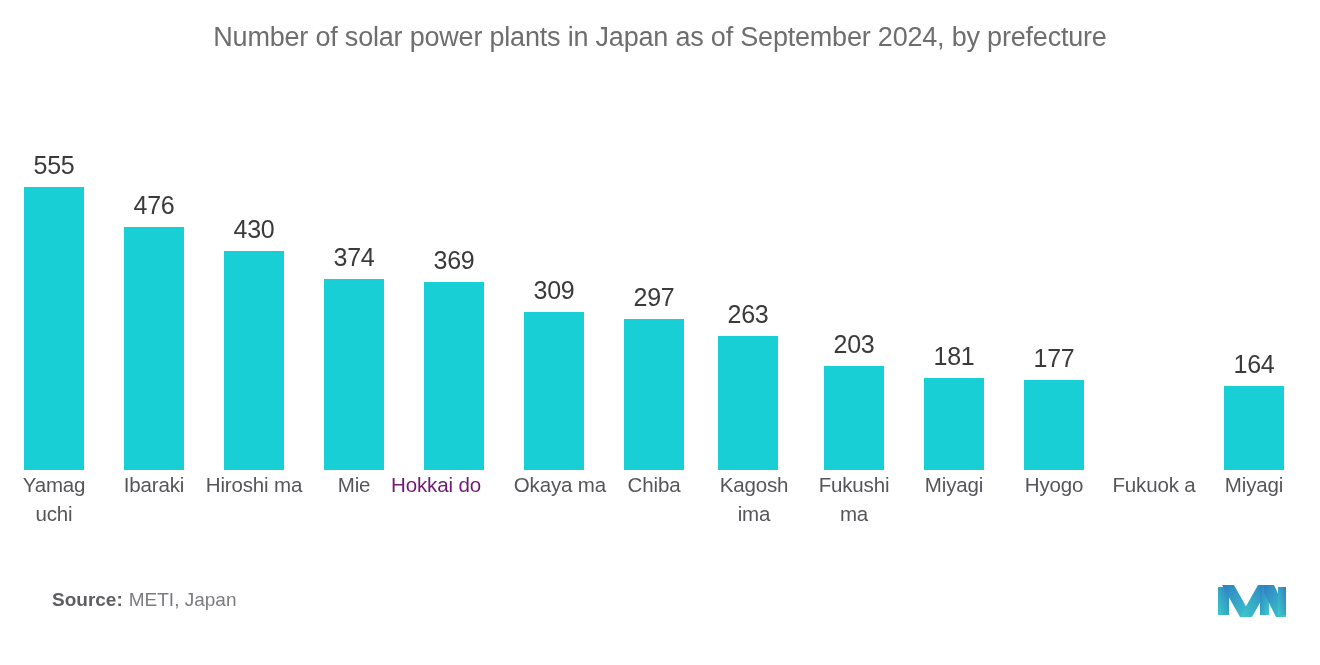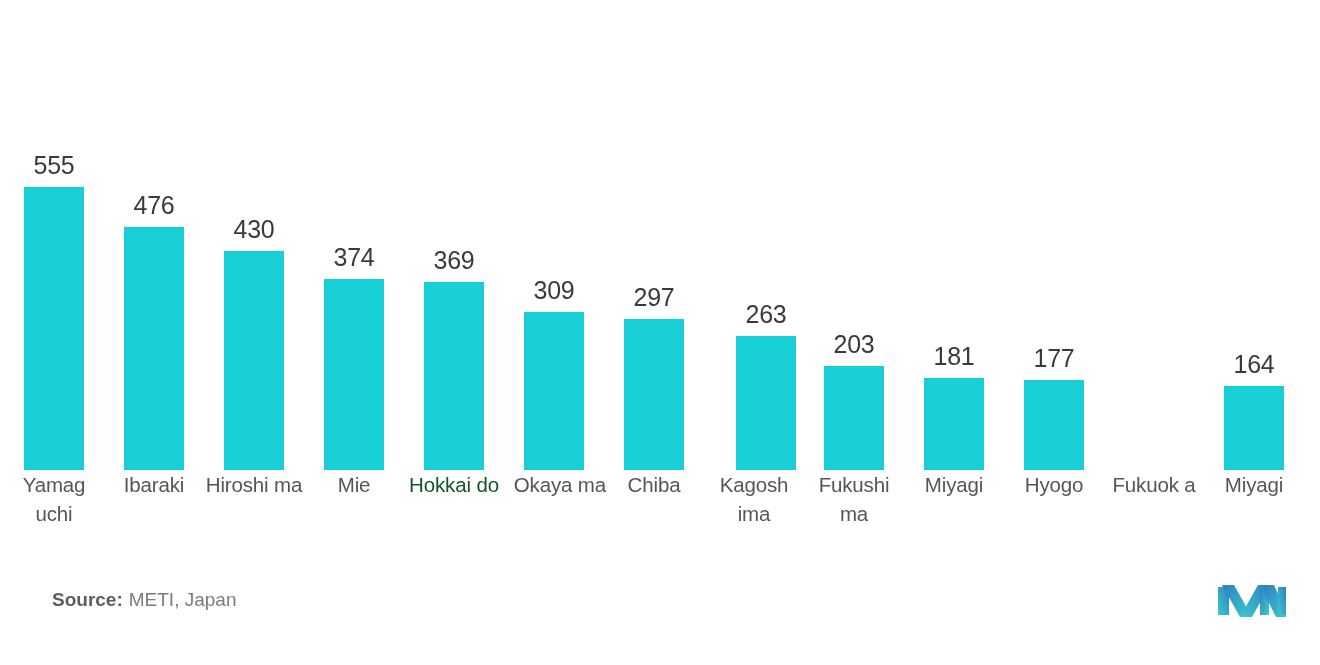--- a/index.html
+++ b/index.html
@@ -135,20 +135,21 @@
     top: 10px;
     width: 72px;
     height: 40px;
   }
 </style>
 </head>
 <body>
 
 <div class="figure" style="background: rgb(255, 255, 255);">
 
+  <div class="chart-title" style="color: rgb(110, 110, 110);">Number of solar power plants in Japan as of September 2024, by prefecture</div>
 
   <div class="plot-area">
       <div class="bar-slot" style="left: 4px;">
         <div class="bar-wrap">
           <div class="bar-value" style="color: rgb(58, 58, 58);">555</div>
           <div class="bar-rect" title="Yamaguchi: 555" style="height: 283px; background: rgb(23, 207, 213);"></div>
         </div>
       </div>
       <div class="bar-slot" style="left: 104px;">
         <div class="bar-wrap">
@@ -179,21 +180,21 @@
           <div class="bar-value" style="color: rgb(58, 58, 58);">309</div>
           <div class="bar-rect" title="Okayama: 309" style="height: 158px; background: rgb(23, 207, 213);"></div>
         </div>
       </div>
       <div class="bar-slot" style="left: 604px;">
         <div class="bar-wrap">
           <div class="bar-value" style="color: rgb(58, 58, 58);">297</div>
           <div class="bar-rect" title="Chiba: 297" style="height: 151px; background: rgb(23, 207, 213);"></div>
         </div>
       </div>
-      <div class="bar-slot" style="left: 716px;">
+      <div class="bar-slot" style="left: 698px;">
         <div class="bar-wrap">
           <div class="bar-value" style="color: rgb(58, 58, 58);">263</div>
           <div class="bar-rect" title="Kagoshima: 263" style="height: 134px; background: rgb(23, 207, 213);"></div>
         </div>
       </div>
       <div class="bar-slot" style="left: 804px;">
         <div class="bar-wrap">
           <div class="bar-value" style="color: rgb(58, 58, 58);">203</div>
           <div class="bar-rect" title="Fukushima: 203" style="height: 104px; background: rgb(23, 207, 213);"></div>
         </div>
@@ -216,21 +217,21 @@
           <div class="bar-rect" title="Miyagi: 164" style="height: 84px; background: rgb(23, 207, 213);"></div>
         </div>
       </div>
     </div>
 
   <div class="labels-row">
       <div class="cat-label" style="left: 2px; color: rgb(86, 86, 90);">Yamag uchi</div>
       <div class="cat-label" style="left: 102px; color: rgb(86, 86, 90);">Ibaraki</div>
       <div class="cat-label" style="left: 202px; color: rgb(86, 86, 90);">Hiroshi ma</div>
       <div class="cat-label" style="left: 302px; color: rgb(86, 86, 90);">Mie</div>
-      <div class="cat-label" style="left: 402px; color: #14532d;">Hokkai do</div>
+      <div class="cat-label" style="left: 384px; color: #701a75;">Hokkai do</div>
       <div class="cat-label" style="left: 502px; color: rgb(86, 86, 90); text-align: right;">Okaya ma</div>
       <div class="cat-label" style="left: 602px; color: rgb(86, 86, 90);">Chiba</div>
       <div class="cat-label" style="left: 702px; color: rgb(86, 86, 90);">Kagosh ima</div>
       <div class="cat-label" style="left: 802px; color: rgb(86, 86, 90);">Fukushi ma</div>
       <div class="cat-label" style="left: 902px; color: rgb(86, 86, 90);">Miyagi</div>
       <div class="cat-label" style="left: 1002px; color: rgb(86, 86, 90);">Hyogo</div>
       <div class="cat-label" style="left: 1102px; color: rgb(86, 86, 90);">Fukuok a</div>
       <div class="cat-label" style="left: 1202px; color: rgb(86, 86, 90);">Miyagi</div>
     </div>
 

